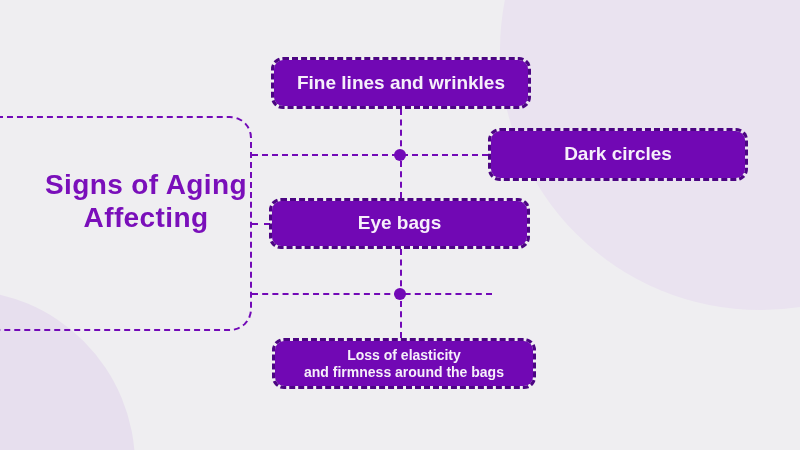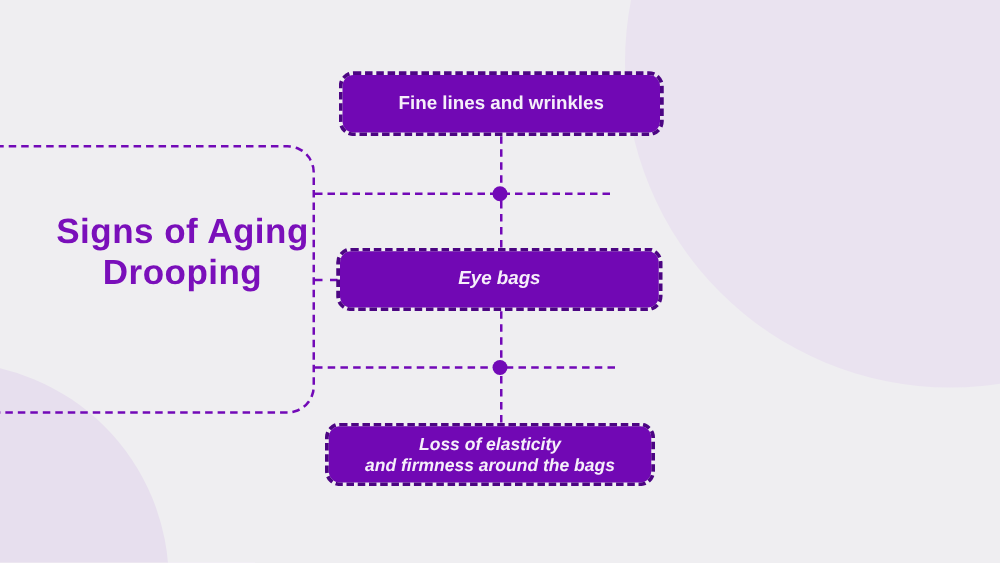--- a/index.html
+++ b/index.html
@@ -30,28 +30,28 @@
     position:absolute;left:0;top:168px;width:252px;text-align:center;
     color:var(--title-text);font-size:28px;font-weight:800;line-height:33px;
     letter-spacing:.4px;
   }
   .title span{display:block;margin-left:40px;}
 
   .node{
     position:absolute;display:flex;flex-direction:column;align-items:center;justify-content:center;
     background:var(--node-fill);background-clip:padding-box;
     border:3px dashed var(--node-border);border-radius:12px;box-sizing:border-box;
-    color:var(--node-text);font-size:15px;font-weight:600;text-align:center;line-height:1.1;
+    color:var(--node-text);font-size:19px;font-weight:600;text-align:center;line-height:1.1;
   }
   .node.small{font-size:14px;line-height:17px;font-weight:600;}
   .n-fine{left:271px;top:57px;width:260px;height:52px;}
   .n-dark{left:488px;top:128px;width:260px;height:53px;}
-  .n-bags{left:269px;top:198px;width:261px;height:51px;font-style:italic;}
+  .n-bags{left:269px;top:198px;width:261px;height:51px;}
   .n-droop{left:492px;top:269px;width:261px;height:51px;}
-  .n-loss{left:260px;top:338px;width:264px;height:51px;font-style:italic;}
+  .n-loss{left:272px;top:338px;width:264px;height:51px;}
 
   .connector-h{position:absolute;height:0;border-top:2px dashed var(--accent);}
   .connector-v{position:absolute;width:0;border-left:2px dashed var(--accent);}
   .c-h1{left:252px;top:154px;width:236px;}
   .c-h2{left:252px;top:223px;width:18px;}
   .c-h3{left:252px;top:293px;width:240px;}
   .c-v1{left:400px;top:109px;height:89px;}
   .c-v2{left:400px;top:249px;height:89px;}
   .dot{position:absolute;width:12px;height:12px;border-radius:50%;background:var(--accent);}
   .dot1{left:394px;top:149px;}
@@ -69,25 +69,28 @@
   <div class="connector-v c-v2"></div>
   <div class="connector-h c-h1"></div>
   <div class="connector-h c-h2"></div>
   <div class="connector-h c-h3"></div>
   <div class="dot dot1"></div>
   <div class="dot dot2"></div>
 
   <div class="title-box"></div>
   <div class="title">
     <span>Signs of Aging</span>
-    <span>Drooping</span>
+    <span>Affecting</span>
   </div>
 
   <div class="node n-fine">
     <span>Fine lines and wrinkles</span>
+  </div>
+  <div class="node n-dark">
+    <span>Dark circles</span>
   </div>
   <div class="node n-bags">
     <span>Eye bags</span>
   </div>
   <div class="node n-loss small">
     <span>Loss of elasticity</span>
     <span>and firmness around the bags</span>
   </div>
 
 </div>

